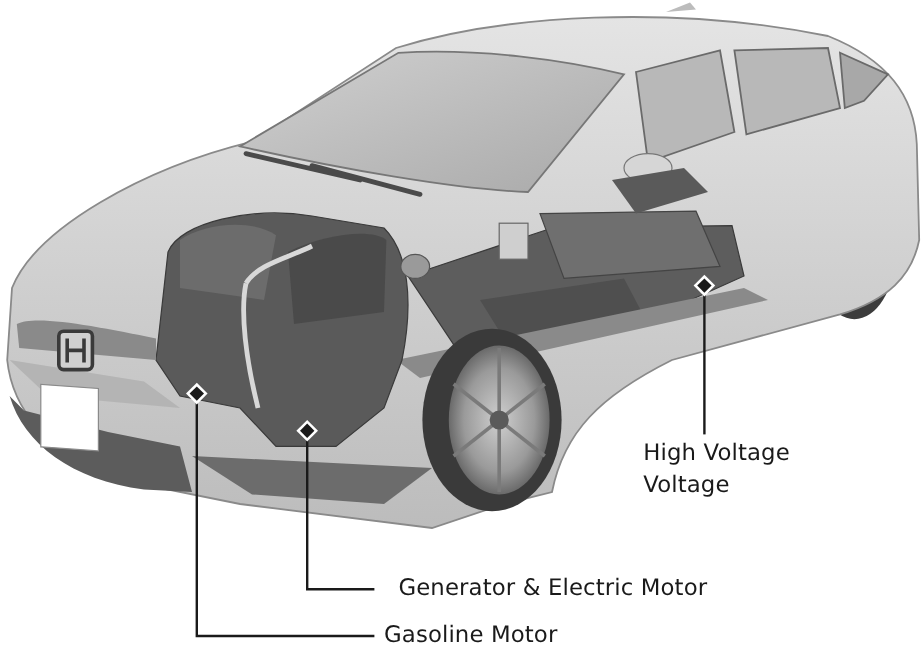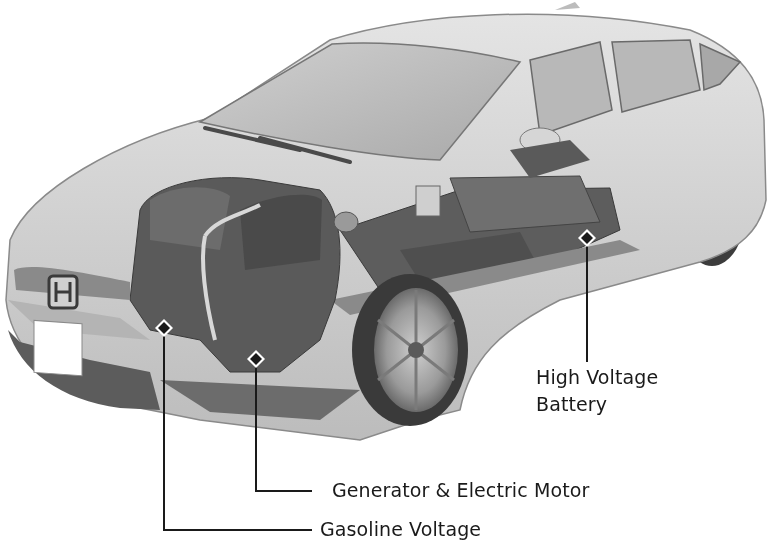--- a/index.html
+++ b/index.html
@@ -110,16 +110,16 @@
         <polygon points="587,229 596,238 587,247 578,238" fill="#ffffff"></polygon>
         <polygon points="587,232 593,238 587,244 581,238" fill="#1a1a1a"></polygon>
         <polygon points="256,350 265,359 256,368 247,359" fill="#ffffff"></polygon>
         <polygon points="256,353 262,359 256,365 250,359" fill="#1a1a1a"></polygon>
         <polygon points="164,319 173,328 164,337 155,328" fill="#ffffff"></polygon>
         <polygon points="164,322 170,328 164,334 158,328" fill="#1a1a1a"></polygon>
       </g>
   </svg>
 
   <div class="label" id="lbl-battery-1">High Voltage</div>
-  <div class="label" id="lbl-battery-2">Battery</div>
+  <div class="label" id="lbl-battery-2">Voltage</div>
   <div class="label" id="lbl-generator">Generator &amp; Electric Motor</div>
-  <div class="label" id="lbl-engine">Gasoline Voltage</div>
+  <div class="label" id="lbl-engine">Gasoline Motor</div>
 </div>
 
 </body></html>

